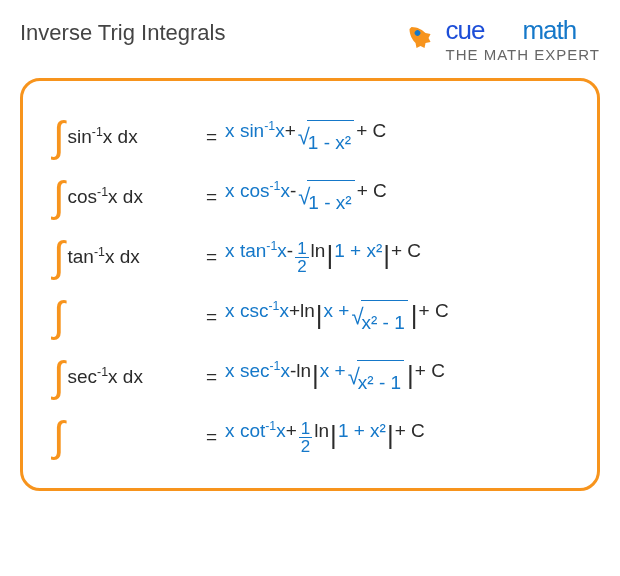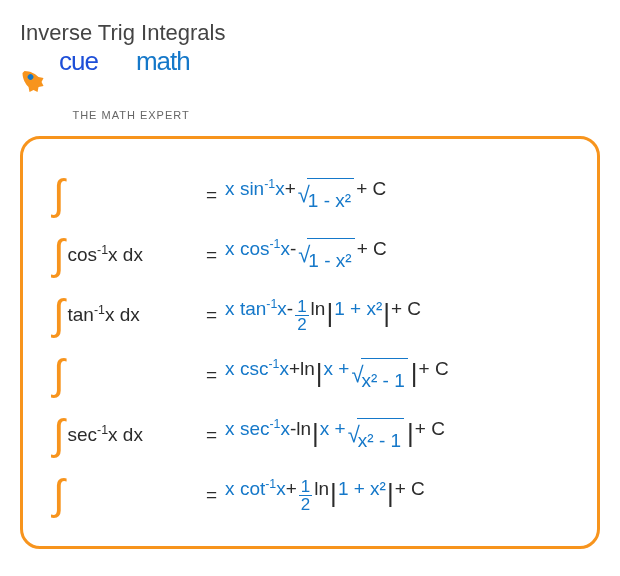--- a/index.html
+++ b/index.html
@@ -7,21 +7,20 @@
     padding: 15px 20px;
     font-family: 'Segoe UI', Arial, sans-serif;
     background: #fff;
     width: 580px;
   }
   .header {
     display: flex;
     justify-content: space-between;
     align-items: flex-start;
     margin-bottom: 15px;
-    flex-direction: column;
   }
   .title {
     font-size: 22px;
     color: #444;
     font-weight: 400;
     margin-top: 5px;
   }
   .logo {
     display: flex;
     align-items: center;
@@ -39,26 +38,25 @@
   }
   .brand-name {
     font-size: 26px;
     font-weight: 400;
     letter-spacing: -1px;
     color: #333;
   }
   .brand-cue { color: #1d4ed8; }
   .brand-math { color: #1578c9; font-weight: 500; margin-left: 38px; }
   .brand-tag {
-    font-size: 11px;
+    font-size: 15px;
     letter-spacing: 1px;
     color: #666;
     font-weight: 500;
     align-self: flex-end;
-    margin-top: 32px;
   }
   .box {
     border: 3px solid #f7941d;
     border-radius: 20px;
     padding: 20px 30px 15px 30px;
   }
   .eq {
     display: flex;
     align-items: center;
     margin: 12px 0;
@@ -135,20 +133,21 @@
       <div class="brand-tag">THE MATH EXPERT</div>
     </div>
   </div>
 </div>
 
 <div class="box">
 
   <div class="eq">
     <span class="lhs">
       <span class="intsym">∫</span>
+      <span><span>sin</span><sup>-1</sup><span>x dx</span></span>
     </span>
     <span class="eqsign">=</span>
     <span class="rhs">
       <span class="blue"><span>x </span><span>sin</span><sup>-1</sup><span>x </span></span>
       <span>+</span>
       <span class="sqrt blue">
           <span class="sqrt-sym">√</span>
           <span class="sqrt-body">1 - x²</span>
         </span>
       <span> + C</span>

